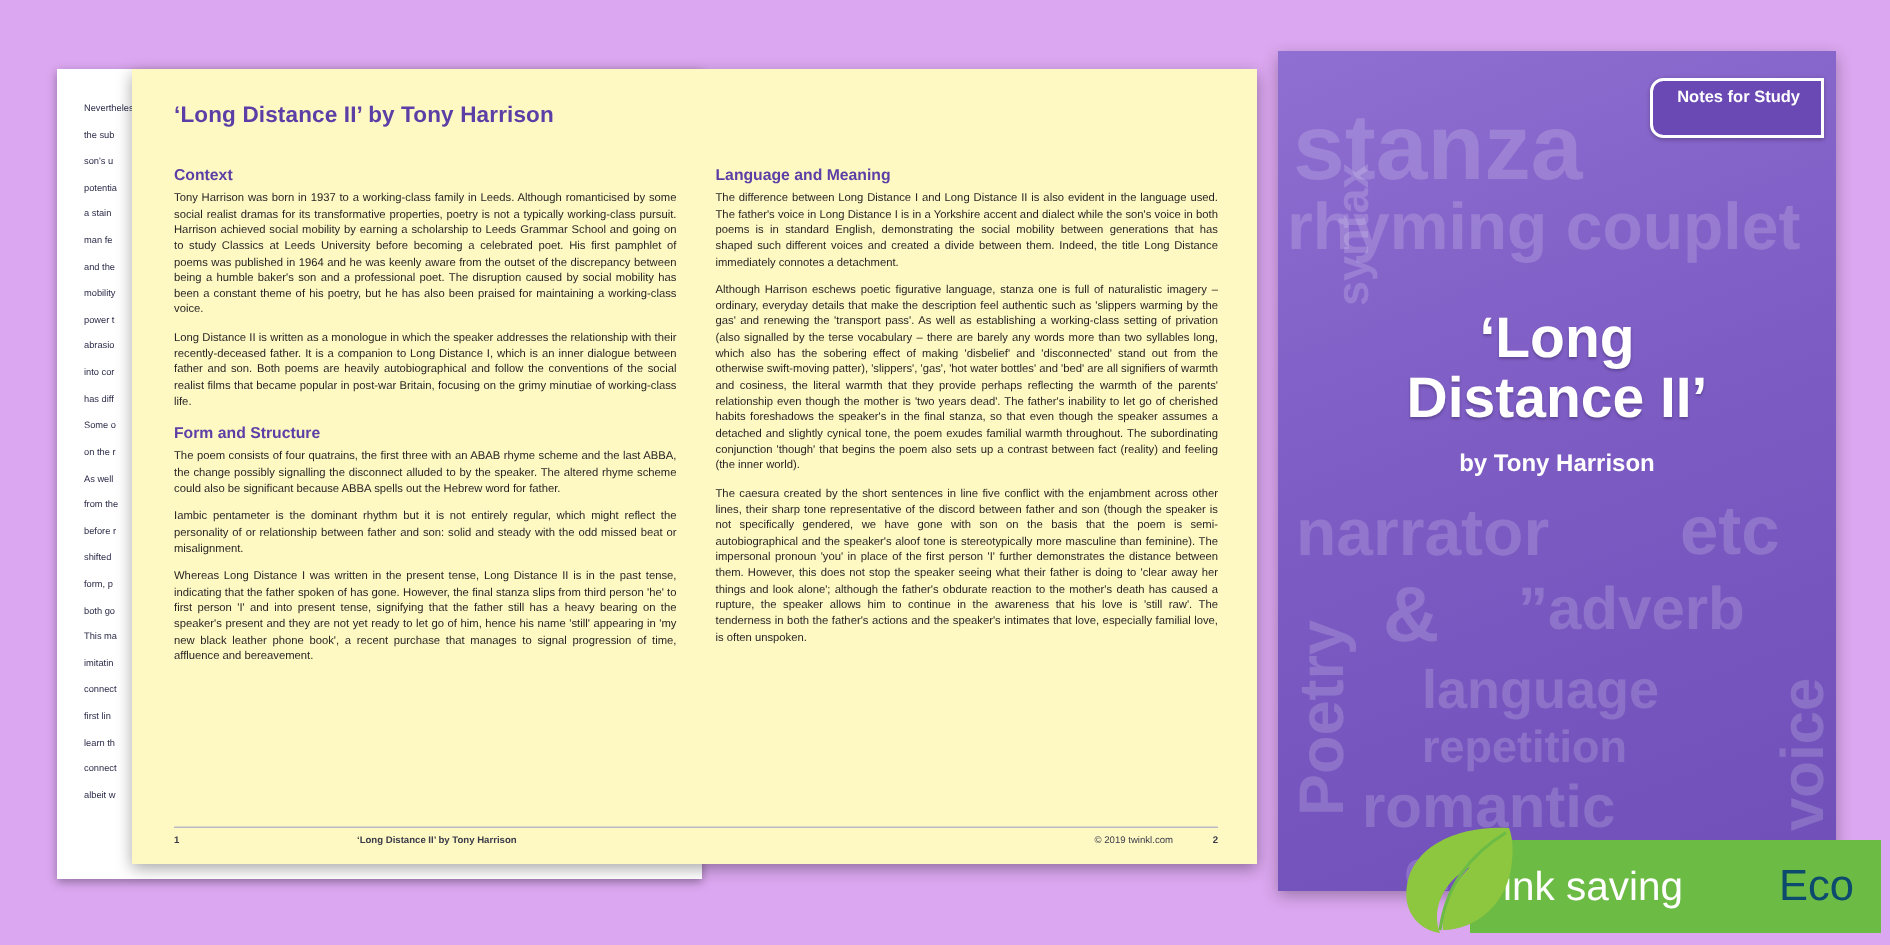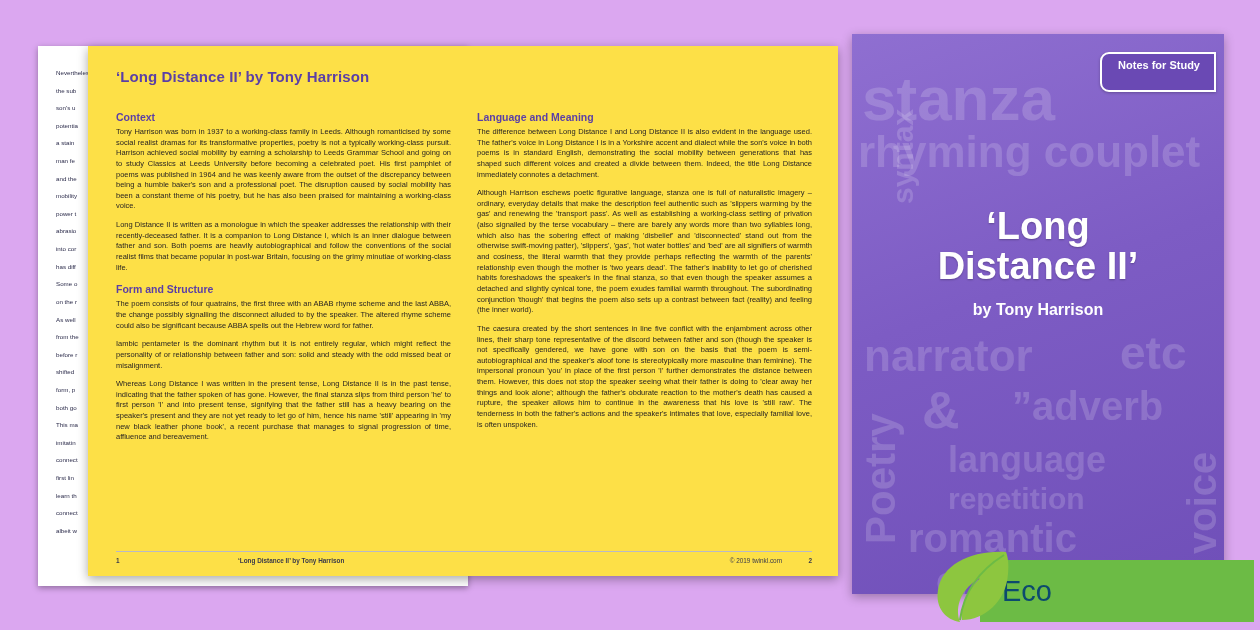--- a/index.html
+++ b/index.html
@@ -37,21 +37,21 @@
   }
   .back-sheet .back-col p { margin: 0 0 8px 0; }
 
   
   .doc {
     position: absolute;
     left: 88px;
     top: 46px;
     width: 750px;
     height: 530px;
-    background: #fde047;
+    background: #fef9c3;
     box-shadow: 0 3px 10px rgba(0,0,0,0.35);
     overflow: hidden;
   }
   .doc-inner {
     position: absolute;
     left: 28px;
     right: 26px;
     top: 22px;
     bottom: 30px;
   }
@@ -300,19 +300,20 @@
 
   <div class="poster-center">
     <div class="pc-title">‘Long</div>
     <div class="pc-title">Distance II’</div>
     <div class="pc-sub">by Tony Harrison</div>
   </div>
 </div>
 
 <div class="eco-badge">
   <div class="eco-bar">
+    <span class="eco-text">ink saving</span>
     <span class="eco-word">Eco</span>
   </div>
   <svg class="leaf" viewBox="0 0 78 76">
     <path d="M74 4 C40 2 10 16 6 42 C3 60 14 72 28 74 C22 58 30 40 48 30 C34 44 28 58 30 72 C52 72 74 54 76 26 C77 16 76 9 74 4 Z" fill="#8dc63f"></path>
     <path d="M72 7 C48 22 32 42 28 72" fill="none" stroke="#6cbb45" stroke-width="2"></path>
   </svg>
 </div>
 
 </body></html>

